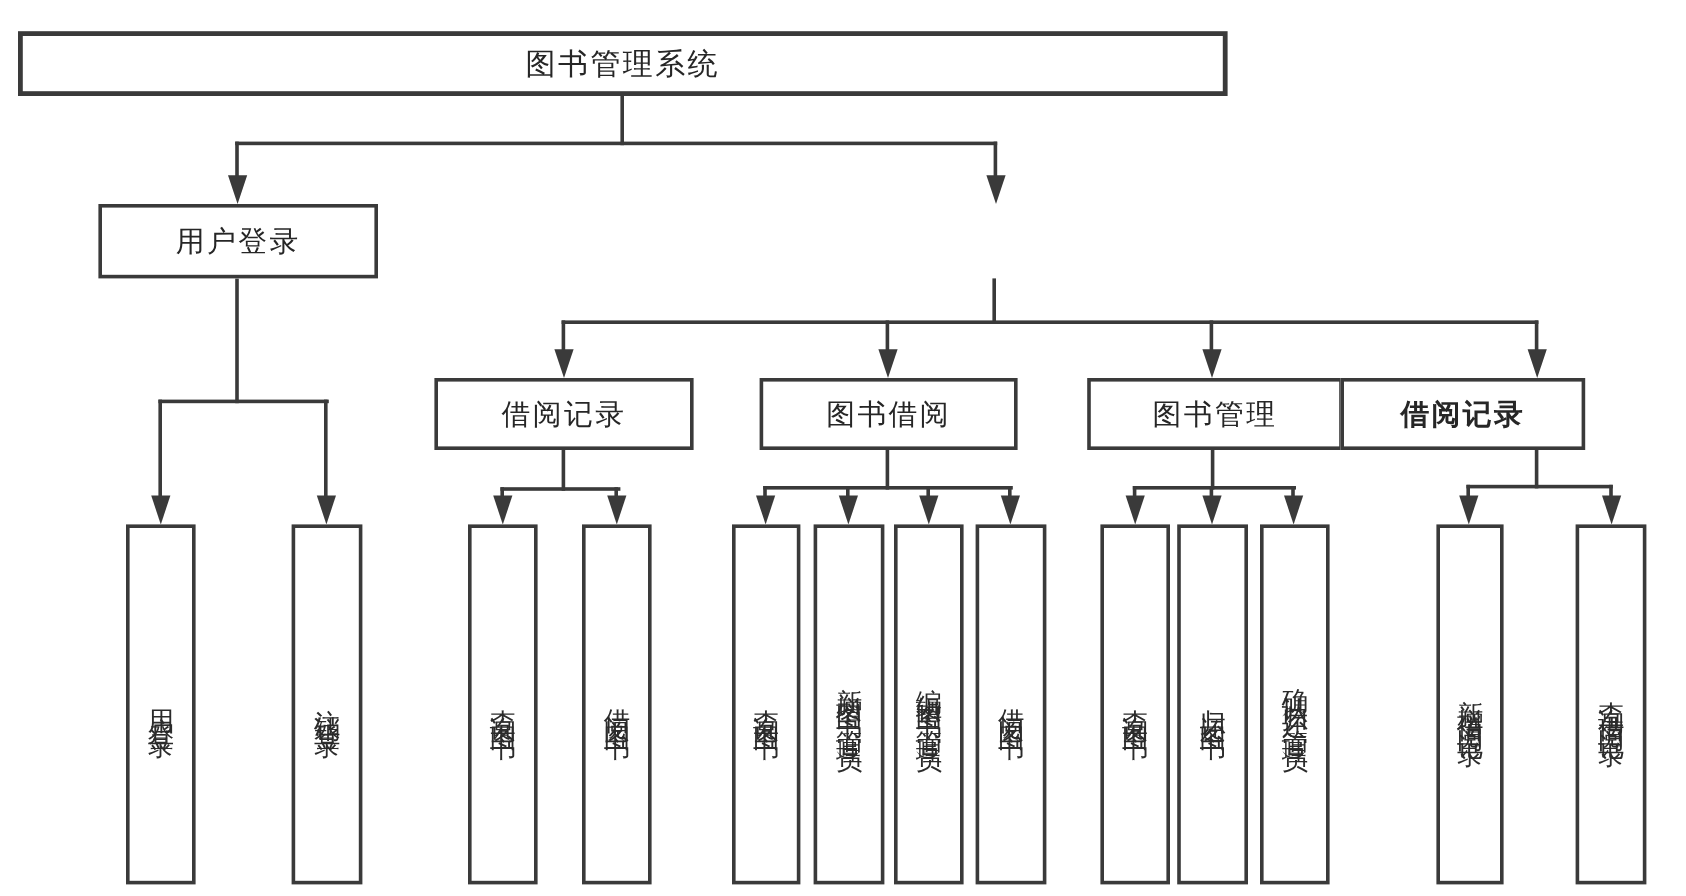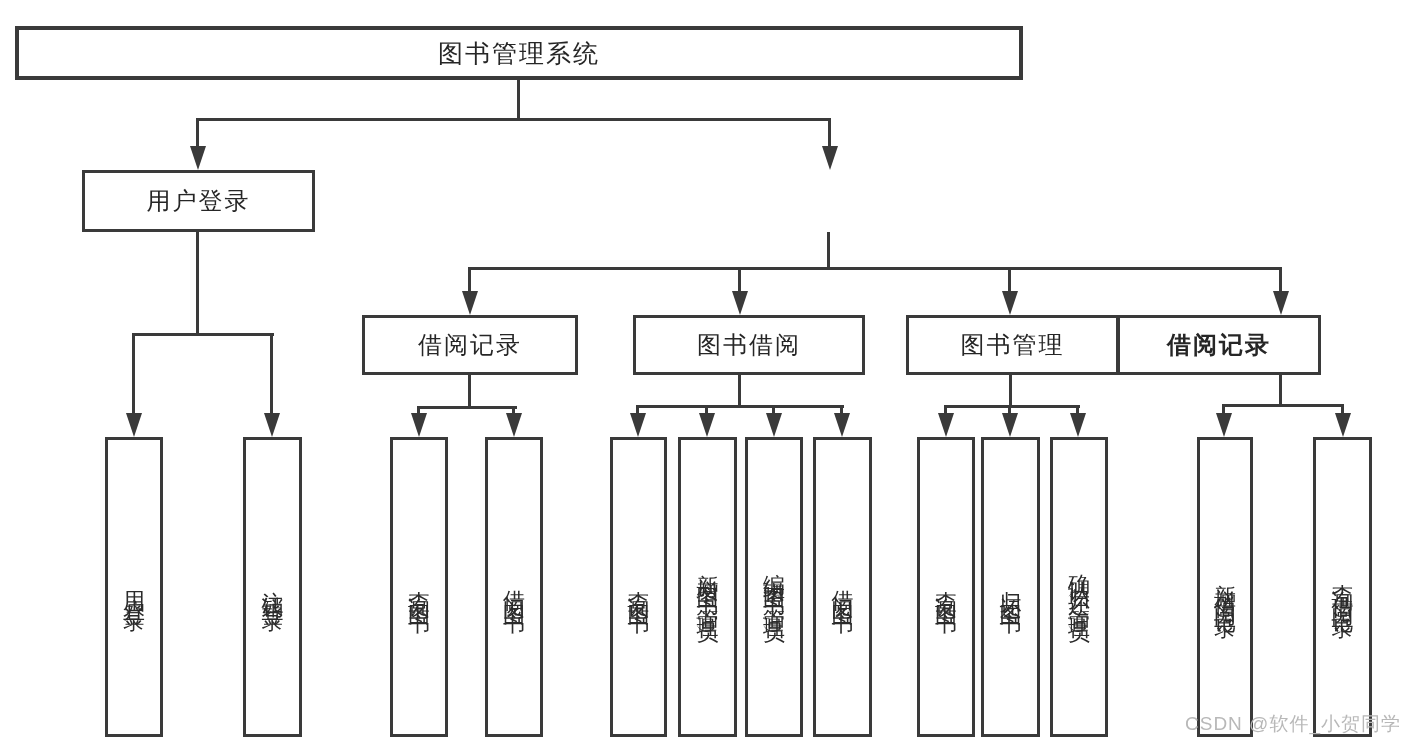--- a/index.html
+++ b/index.html
@@ -87,21 +87,21 @@
   <div class="vline" style="left:738px;top:267px;height:28px;"></div>
   <div class="arrow" style="left:732px;top:291px;"></div>
   <div class="vline" style="left:1008px;top:267px;height:28px;"></div>
   <div class="arrow" style="left:1002px;top:291px;"></div>
   <div class="vline" style="left:1279px;top:267px;height:28px;"></div>
   <div class="arrow" style="left:1273px;top:291px;"></div>
 
   <div class="box" style="left:362px;top:315px;width:216px;height:60px;">
     <span>借阅记录</span>
   </div>
-  <div class="box" style="left:633px;top:315px;width:232px;height:60px;">
+  <div class="box" style="left:633px;top:315px;width:215px;height:60px;">
     <span>图书借阅</span>
   </div>
   <div class="box" style="left:906px;top:315px;width:213px;height:60px;">
     <span>图书管理</span>
   </div>
   <div class="box" style="left:1117px;top:315px;width:204px;height:60px;font-weight:bold;">
     <span>借阅记录</span>
   </div>
 
   <div class="vline" style="left:468px;top:375px;height:34px;"></div>
@@ -175,15 +175,14 @@
     <span class="vtext">确认归还（管理员）</span>
   </div>
 
   <div class="box tall" style="left:1197px;top:437px;width:56px;height:300px;">
     <span class="vtext">新增借阅记录</span>
   </div>
   <div class="box tall" style="left:1313px;top:437px;width:59px;height:300px;">
     <span class="vtext">查询借阅记录</span>
   </div>
 
-  <div class="watermark">CSDN @软件_小贺同学</div>
 
 </div>
 
 </body></html>

